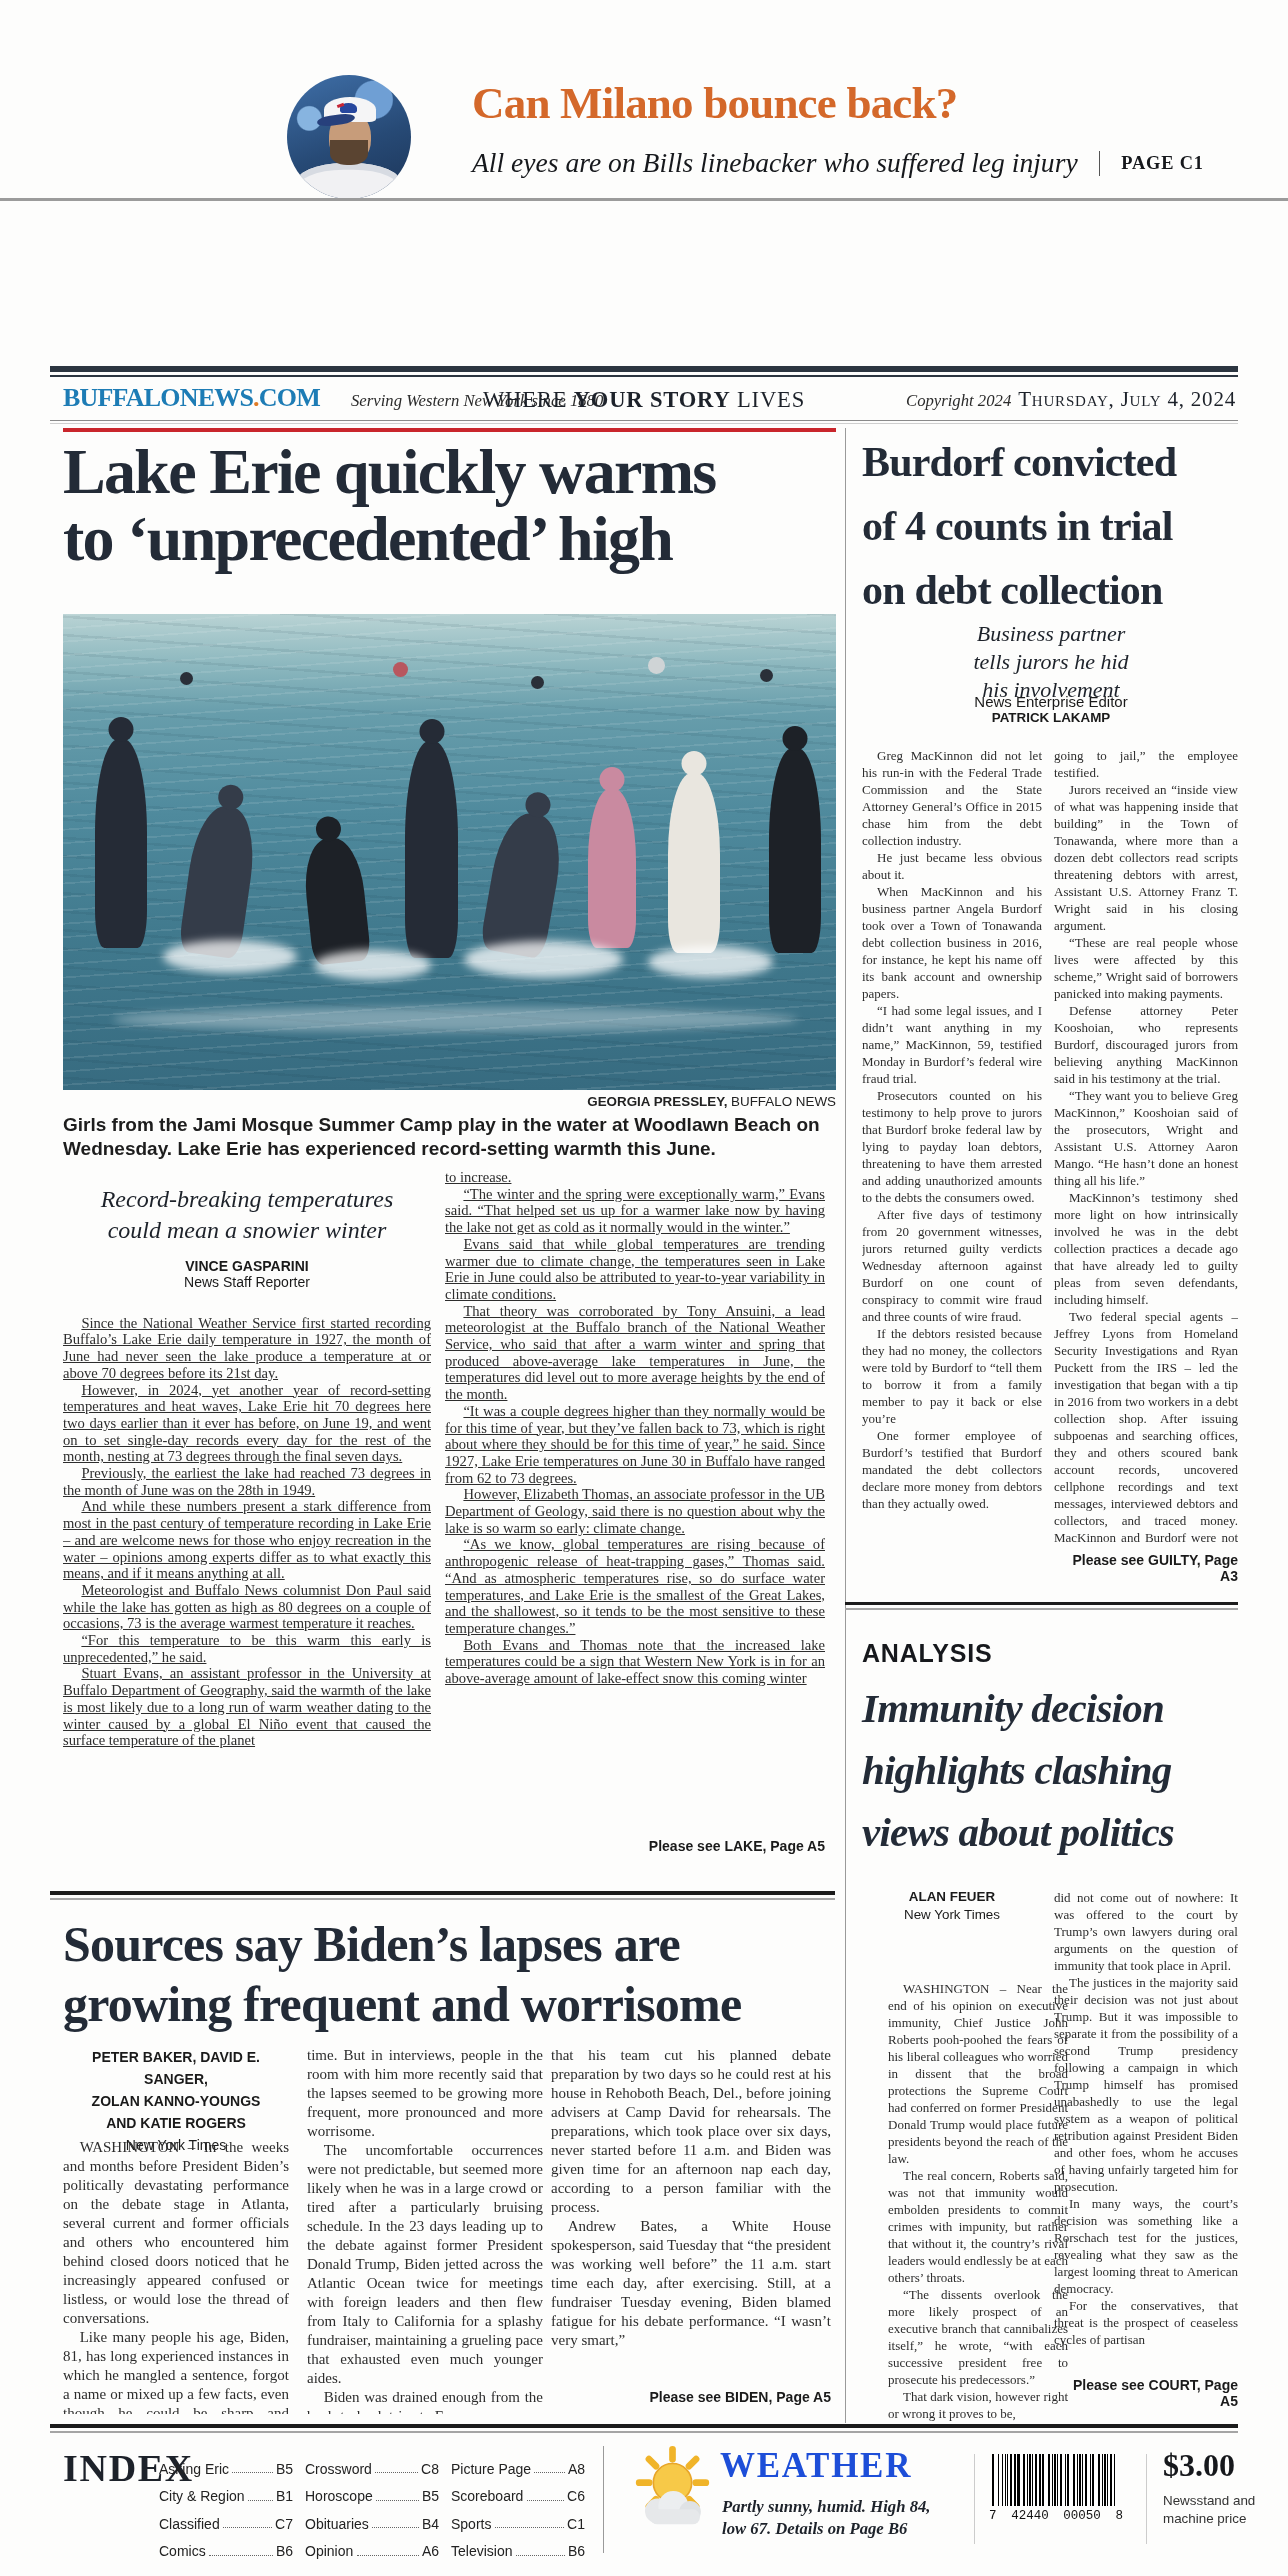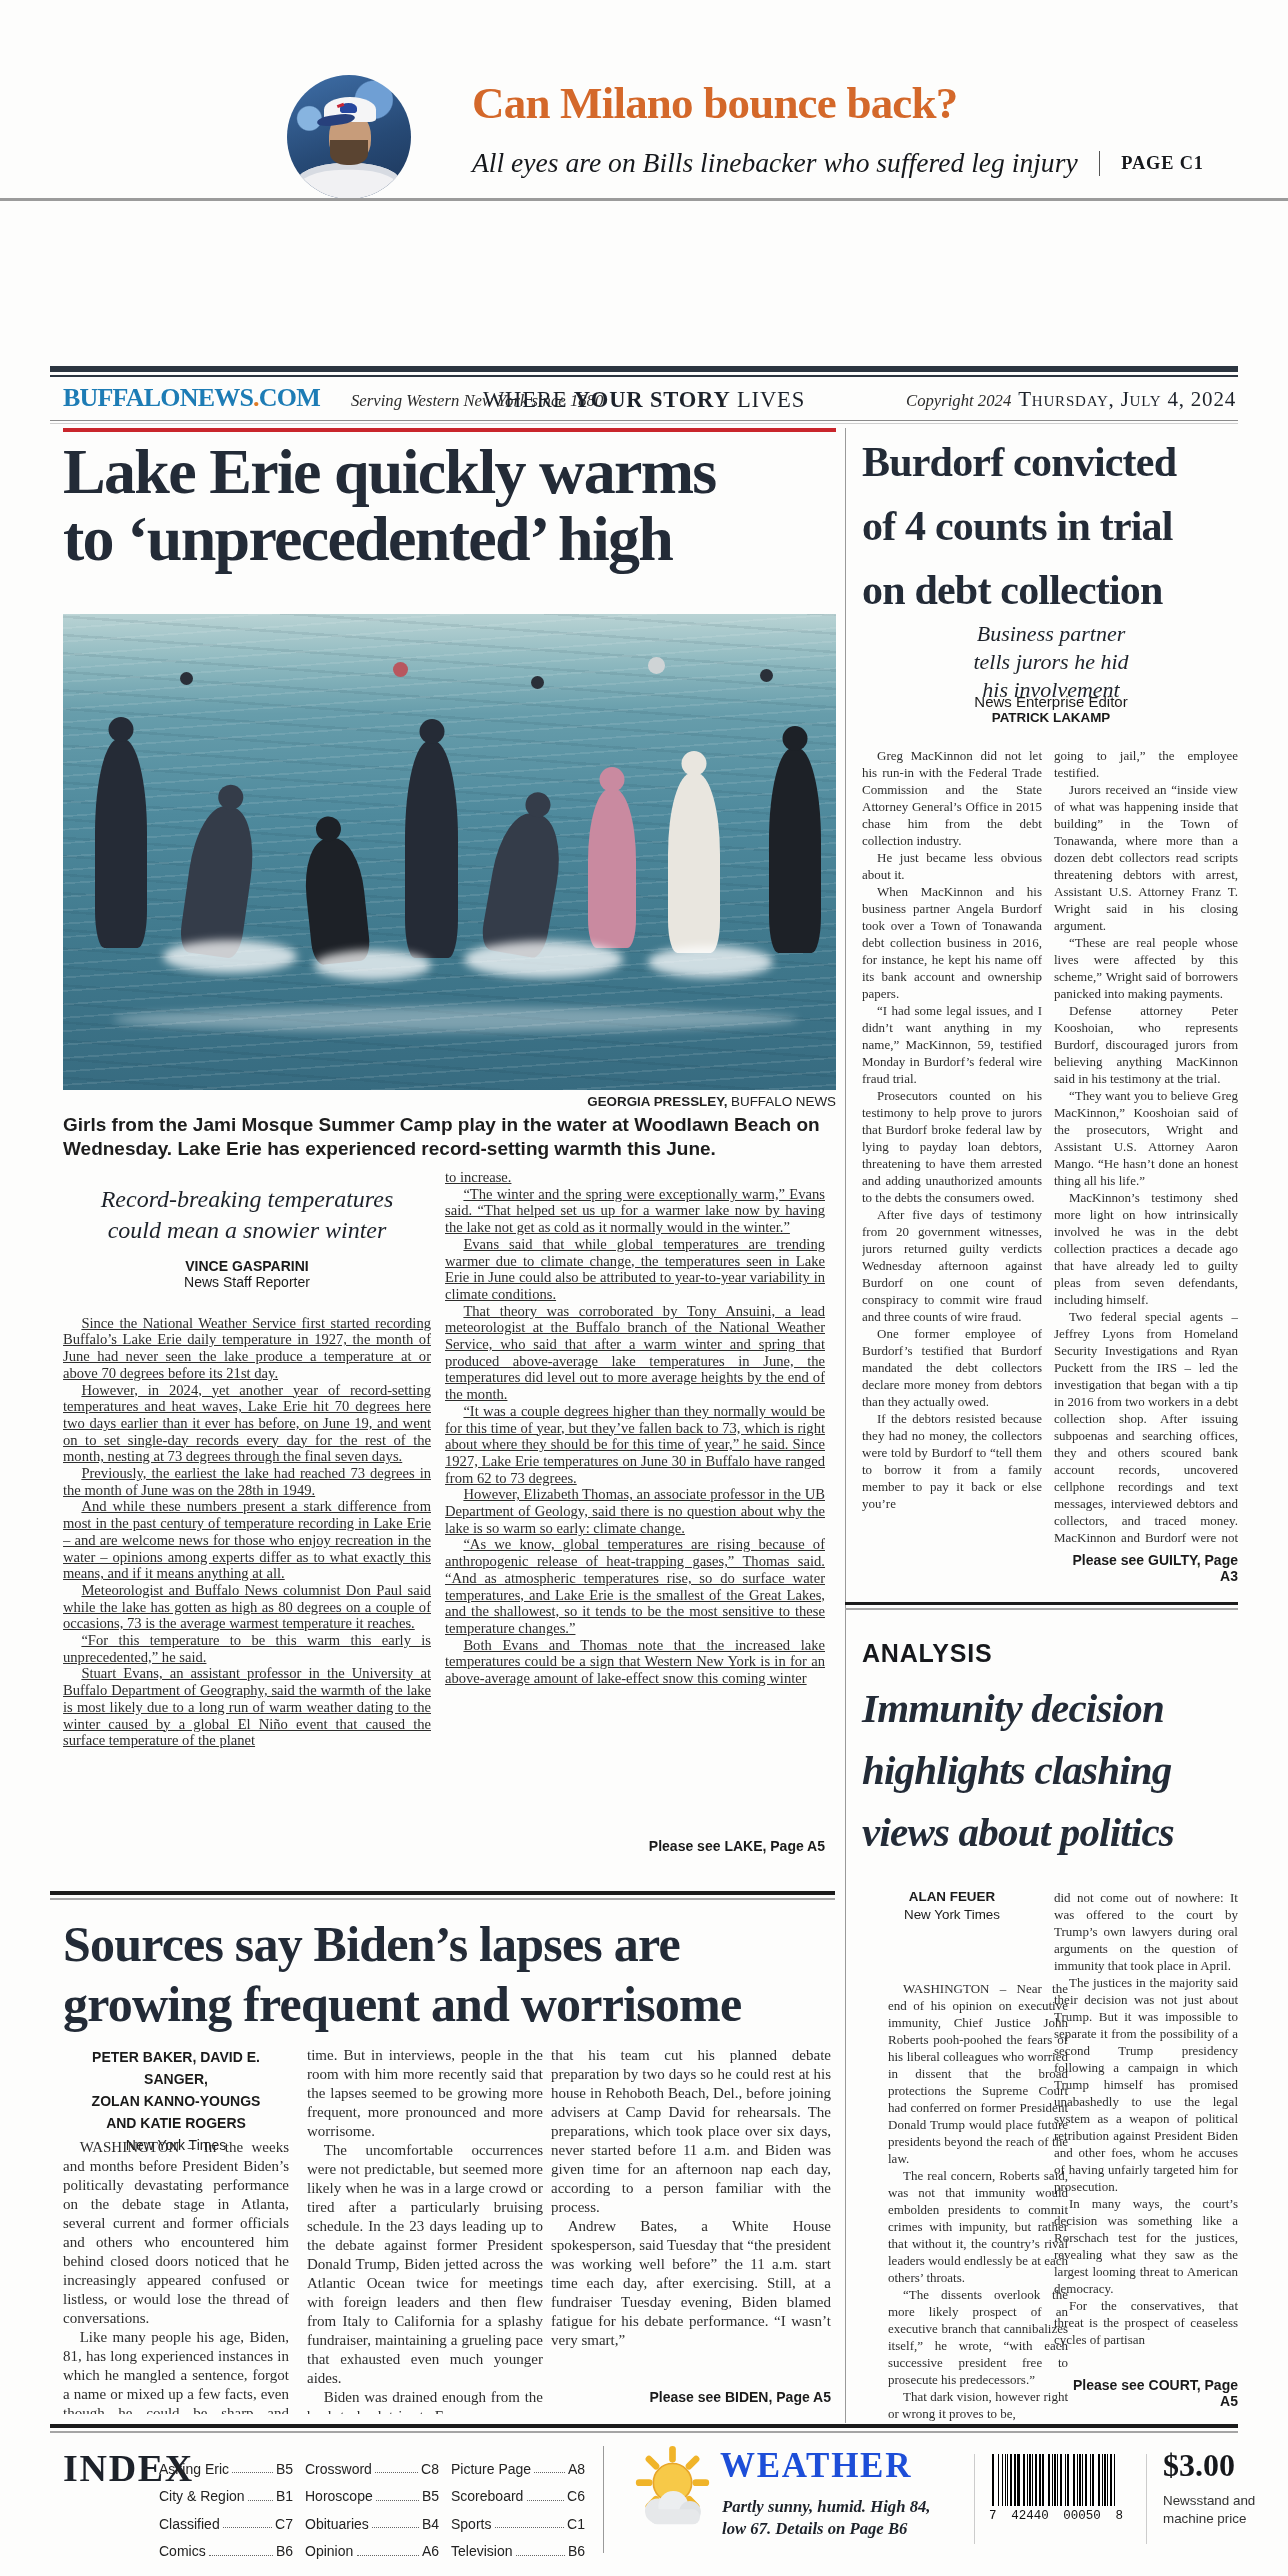--- a/index.html
+++ b/index.html
@@ -232,22 +232,22 @@
   <div class="abs b-byline byline">PATRICK LAKAMP</div>
   <div class="abs b-byrole byrole">News Enterprise Editor</div>
 
   <div class="abs b-colA body-s clip">
     <p>Greg MacKinnon did not let his run-in with the Federal Trade Commission and the State Attorney General’s Office in 2015 chase him from the debt collection industry.</p>
     <p>He just became less obvious about it.</p>
     <p>When MacKinnon and his business partner Angela Burdorf took over a Town of Tonawanda debt collection business in 2016, for instance, he kept his name off its bank account and ownership papers.</p>
     <p>“I had some legal issues, and I didn’t want anything in my name,” MacKinnon, 59, testified Monday in Burdorf’s federal wire fraud trial.</p>
     <p>Prosecutors counted on his testimony to help prove to jurors that Burdorf broke federal law by lying to payday loan debtors, threatening to have them arrested and adding unauthorized amounts to the debts the consumers owed.</p>
     <p>After five days of testimony from 20 government witnesses, jurors returned guilty verdicts Wednesday afternoon against Burdorf on one count of conspiracy to commit wire fraud and three counts of wire fraud.</p>
+    <p>If the debtors resisted because they had no money, the collectors were told by Burdorf to “tell them to borrow it from a family member to pay it back or else you’re</p>
     <p>One former employee of Burdorf’s testified that Burdorf mandated the debt collectors declare more money from debtors than they actually owed.</p>
-    <p>If the debtors resisted because they had no money, the collectors were told by Burdorf to “tell them to borrow it from a family member to pay it back or else you’re</p>
   </div>
   <div class="abs b-colB body-s clip">
     <p class="noindent">going to jail,” the employee testified.</p>
     <p>Jurors received an “inside view of what was happening inside that building” in the Town of Tonawanda, where more than a dozen debt collectors read scripts threatening debtors with arrest, Assistant U.S. Attorney Franz T. Wright said in his closing argument.</p>
     <p>“These are real people whose lives were affected by this scheme,” Wright said of borrowers panicked into making payments.</p>
     <p>Defense attorney Peter Kooshoian, who represents Burdorf, discouraged jurors from believing anything MacKinnon said in his testimony at the trial.</p>
     <p>“They want you to believe Greg MacKinnon,” Kooshoian said of the prosecutors, Wright and Assistant U.S. Attorney Aaron Mango. “He hasn’t done an honest thing all his life.”</p>
     <p>MacKinnon’s testimony shed more light on how intrinsically involved he was in the debt collection practices a decade ago that have already led to guilty pleas from seven defendants, including himself.</p>
     <p>Two federal special agents – Jeffrey Lyons from Homeland Security Investigations and Ryan Puckett from the IRS – led the investigation that began with a tip in 2016 from two workers in a debt collection shop. After issuing subpoenas and searching offices, they and others scoured bank account records, uncovered cellphone recordings and text messages, interviewed debtors and collectors, and traced money. MacKinnon and Burdorf were not the initial targets but their names came</p>
   </div>

